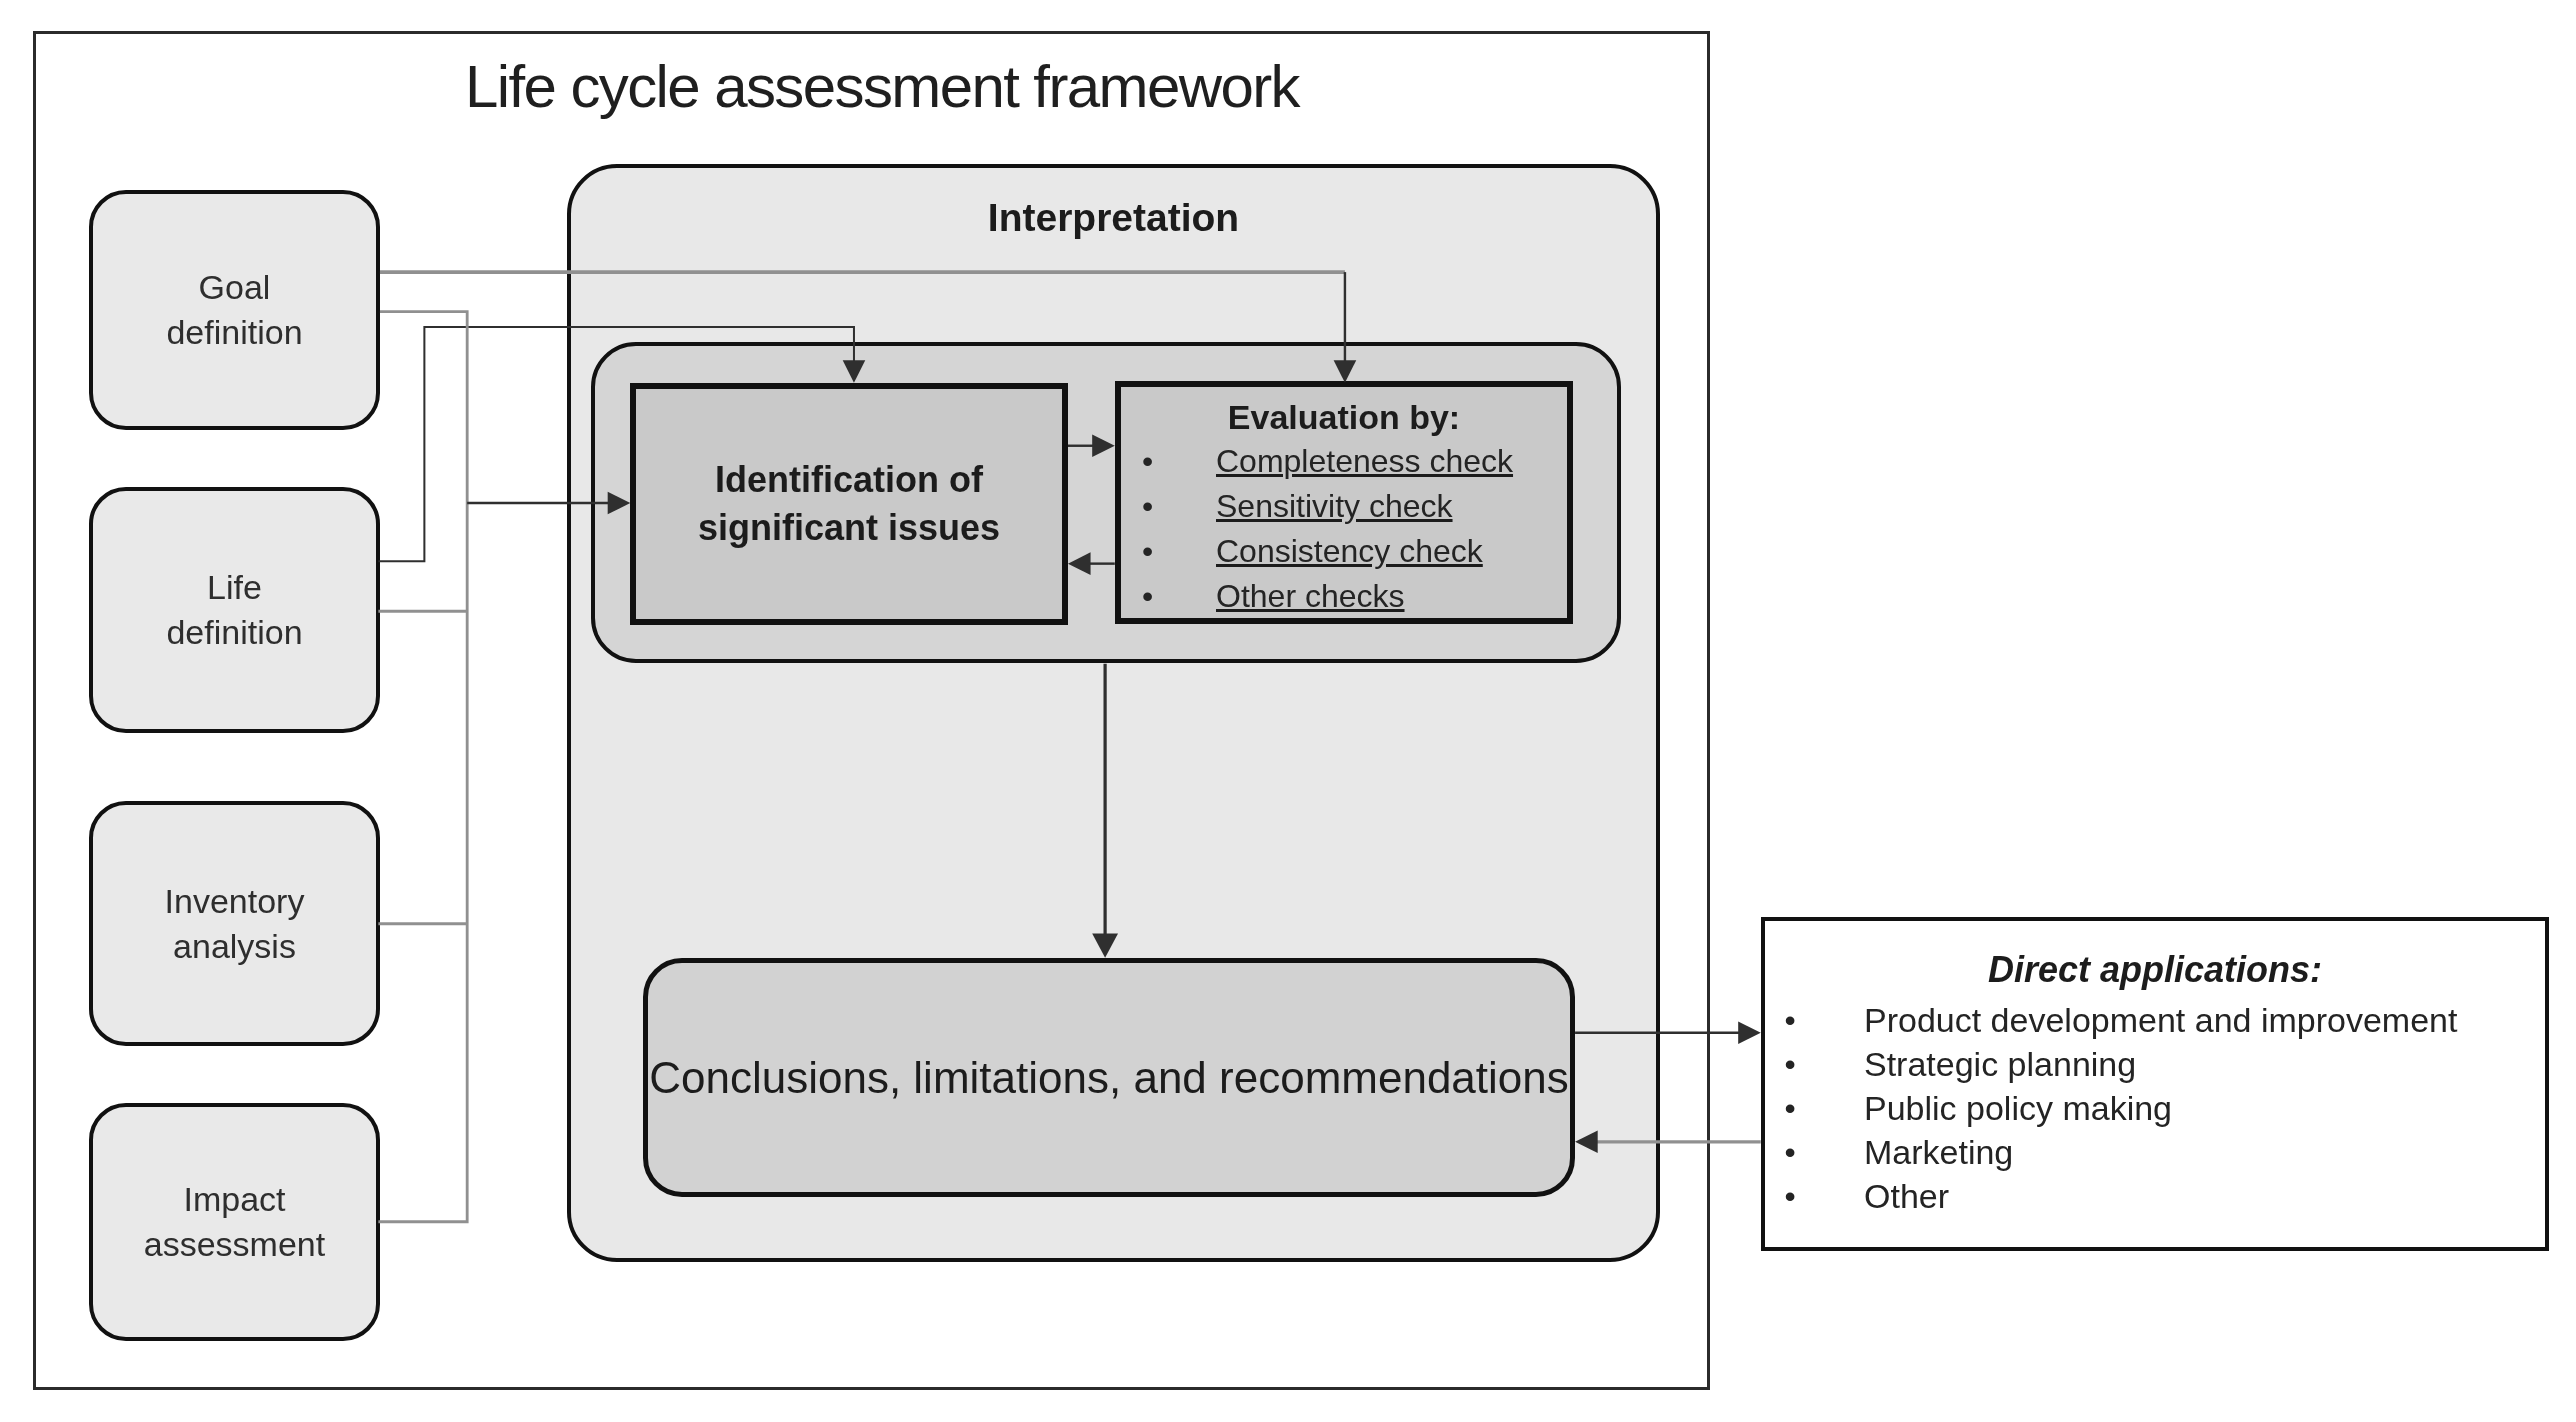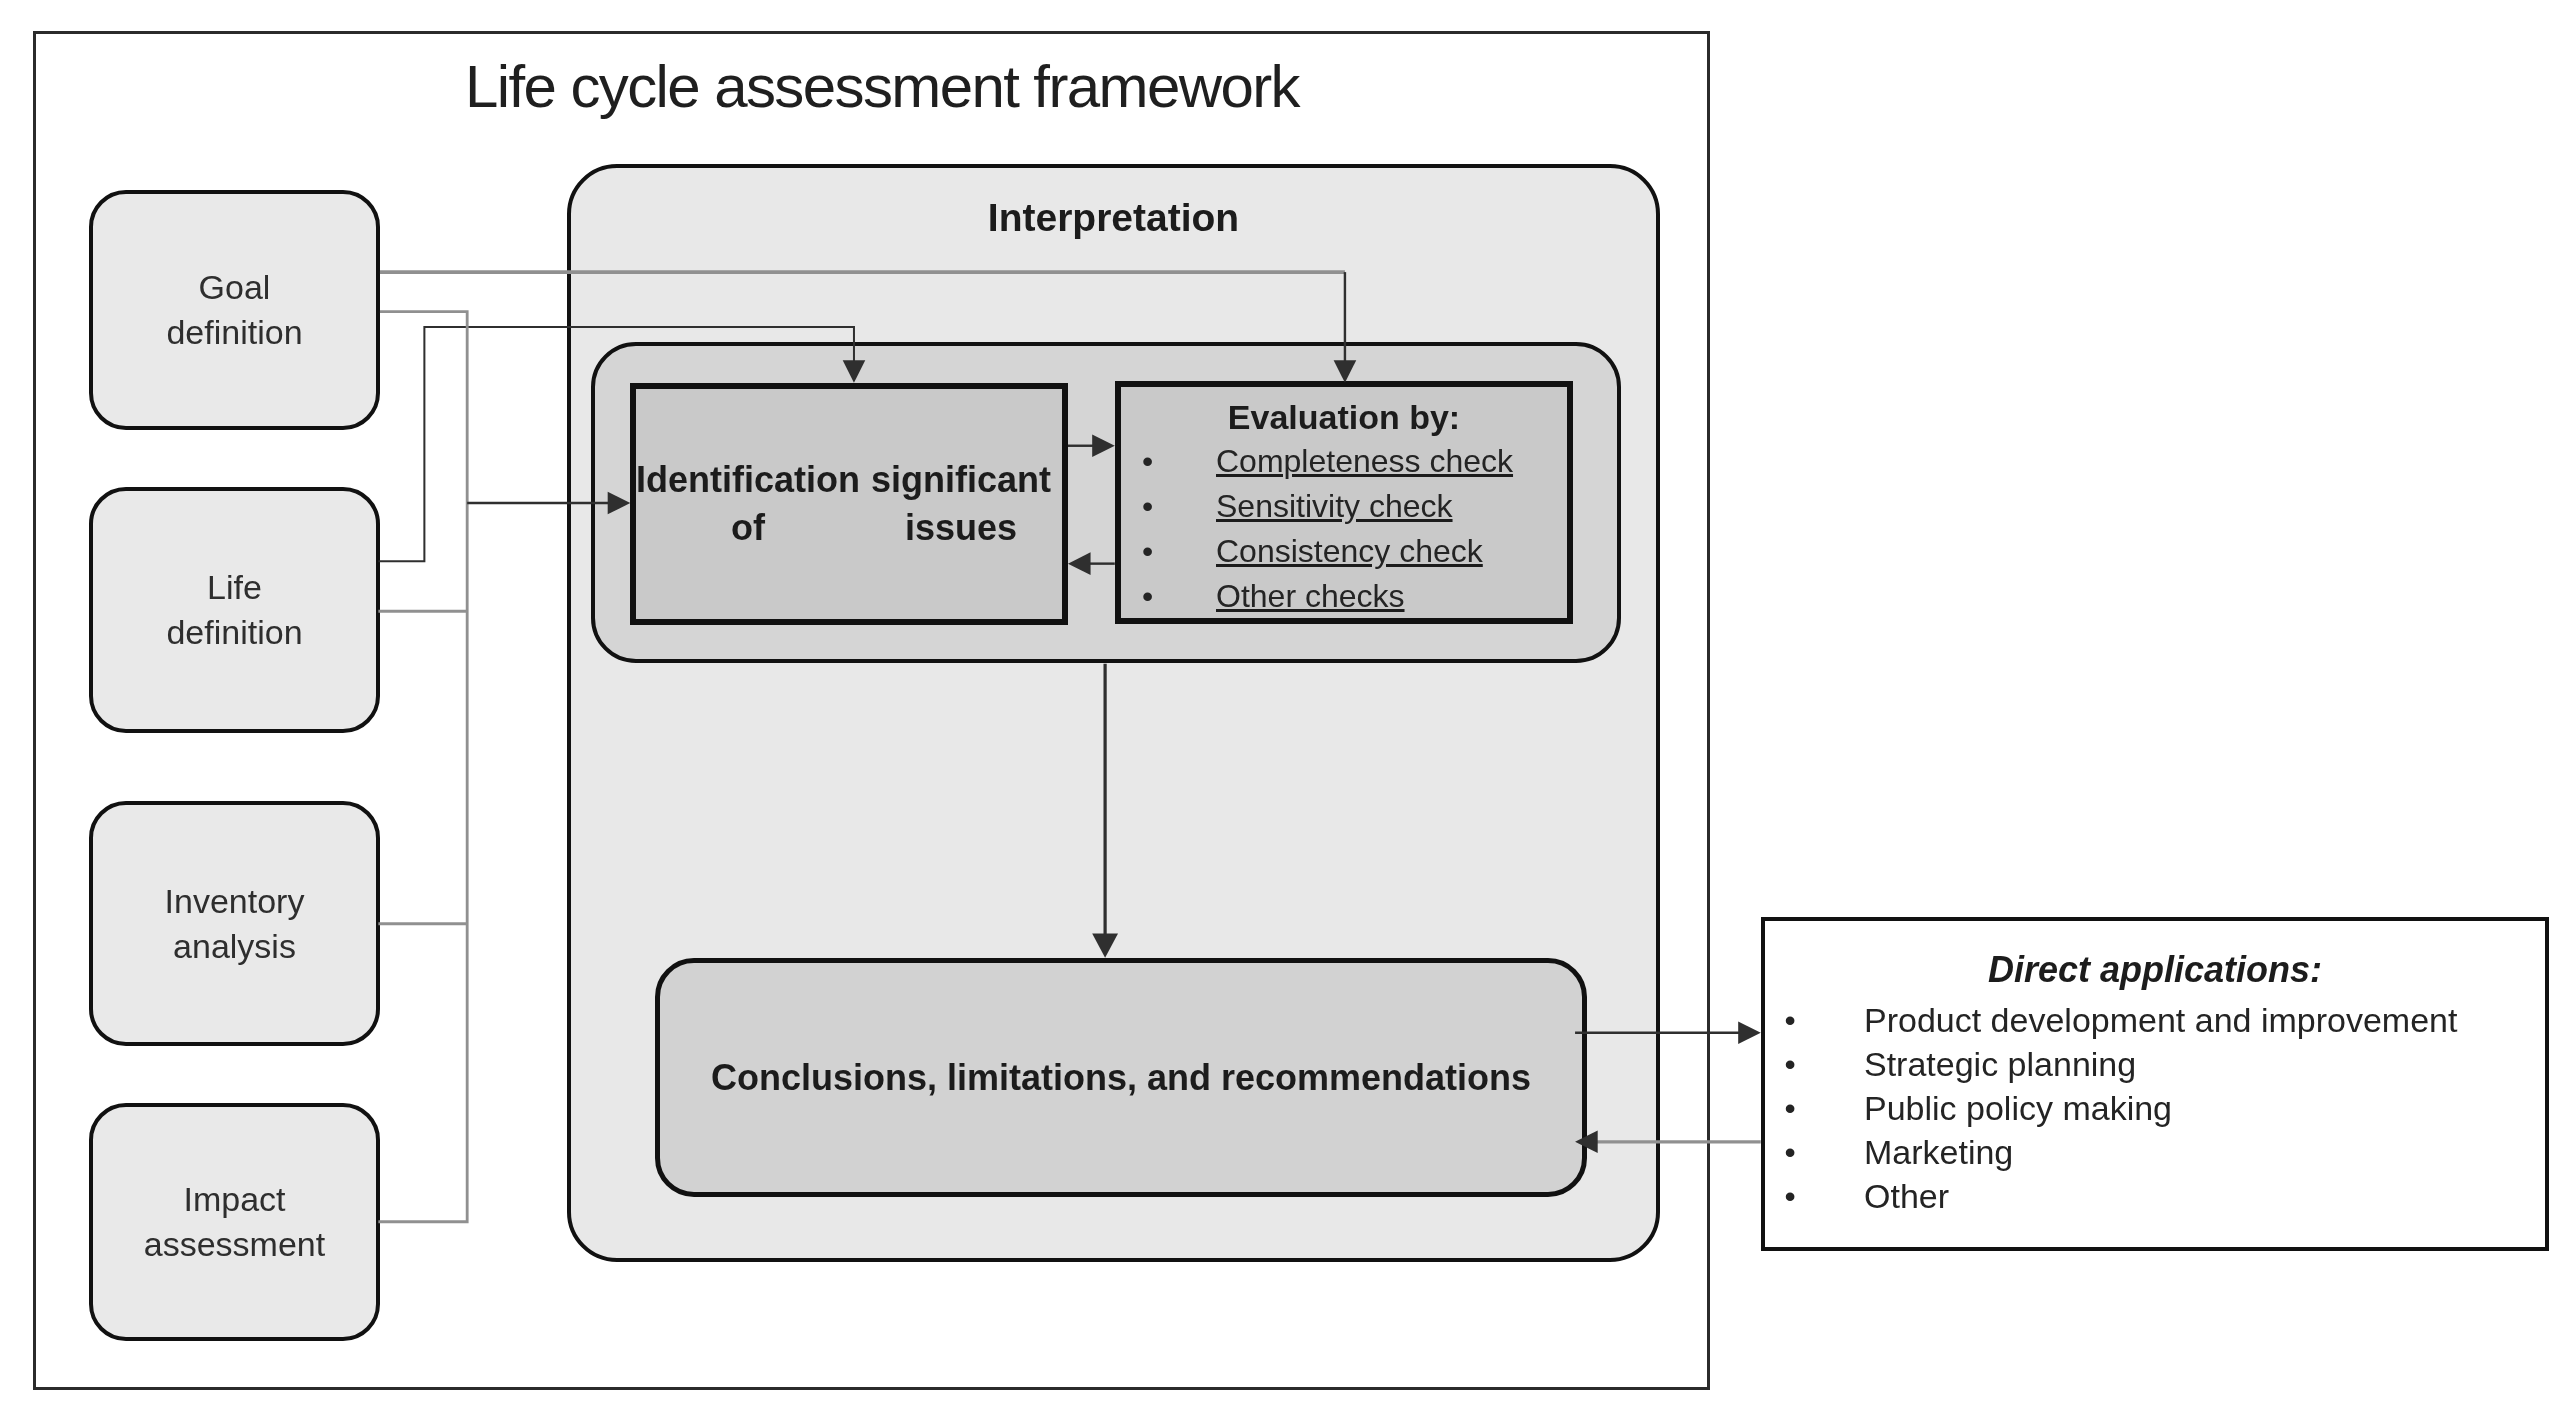--- a/index.html
+++ b/index.html
@@ -46,21 +46,21 @@
     border:4.8px solid var(--border-dark,#111);border-radius:45px;
     background:var(--inner-fill,#d5d5d5);
   }
 
   .stage{
     border:6.5px solid var(--border-dark,#111);
     background:var(--stage-fill,#c9c9c9);
   }
   .identification{
     left:630px;top:383px;width:438px;height:242px;
-    display:flex;flex-direction:row;align-items:center;justify-content:center;
+    display:flex;flex-direction:column;align-items:center;justify-content:center;
     font-size:36px;font-weight:bold;line-height:48px;text-align:center;color:#1c1c1c;
   }
   .evaluation{
     left:1115px;top:381px;width:458px;height:243px;
     padding-top:11.3px;color:#1c1c1c;
   }
   .evaluation-title{text-align:center;font-size:34px;font-weight:bold;line-height:39px;}
   ul.bullets{list-style:none;margin:0;padding:0;}
   .evaluation ul.bullets{margin-top:1.6px;text-decoration:underline;}
   .evaluation li{
@@ -68,21 +68,21 @@
   }
   .evaluation li::before{
     content:"\2022";position:absolute;left:21px;top:0;font-size:32px;
   }
 
   .conclusions{
     left:643px;top:958px;width:932px;height:239px;
     border:5.7px solid var(--border-dark,#111);border-radius:39px;
     background:var(--conclusions-fill,#d2d2d2);
     display:flex;align-items:center;justify-content:center;
-    font-size:36px;font-weight:bold;color:#1c1c1c;margin-left:12px;
+    font-size:44px;font-weight:normal;color:#1c1c1c;
   }
 
   .direct-apps{
     left:1761px;top:917px;width:788px;height:334px;
     border:4.8px solid var(--border-dark,#111);background:#ffffff;
     padding-top:29px;color:#1c1c1c;
   }
   .direct-apps-title{text-align:center;font-size:36px;font-weight:bold;line-height:40px;font-style:italic;}
   .direct-apps ul.bullets{margin-top:8px;}
   .direct-apps li{

